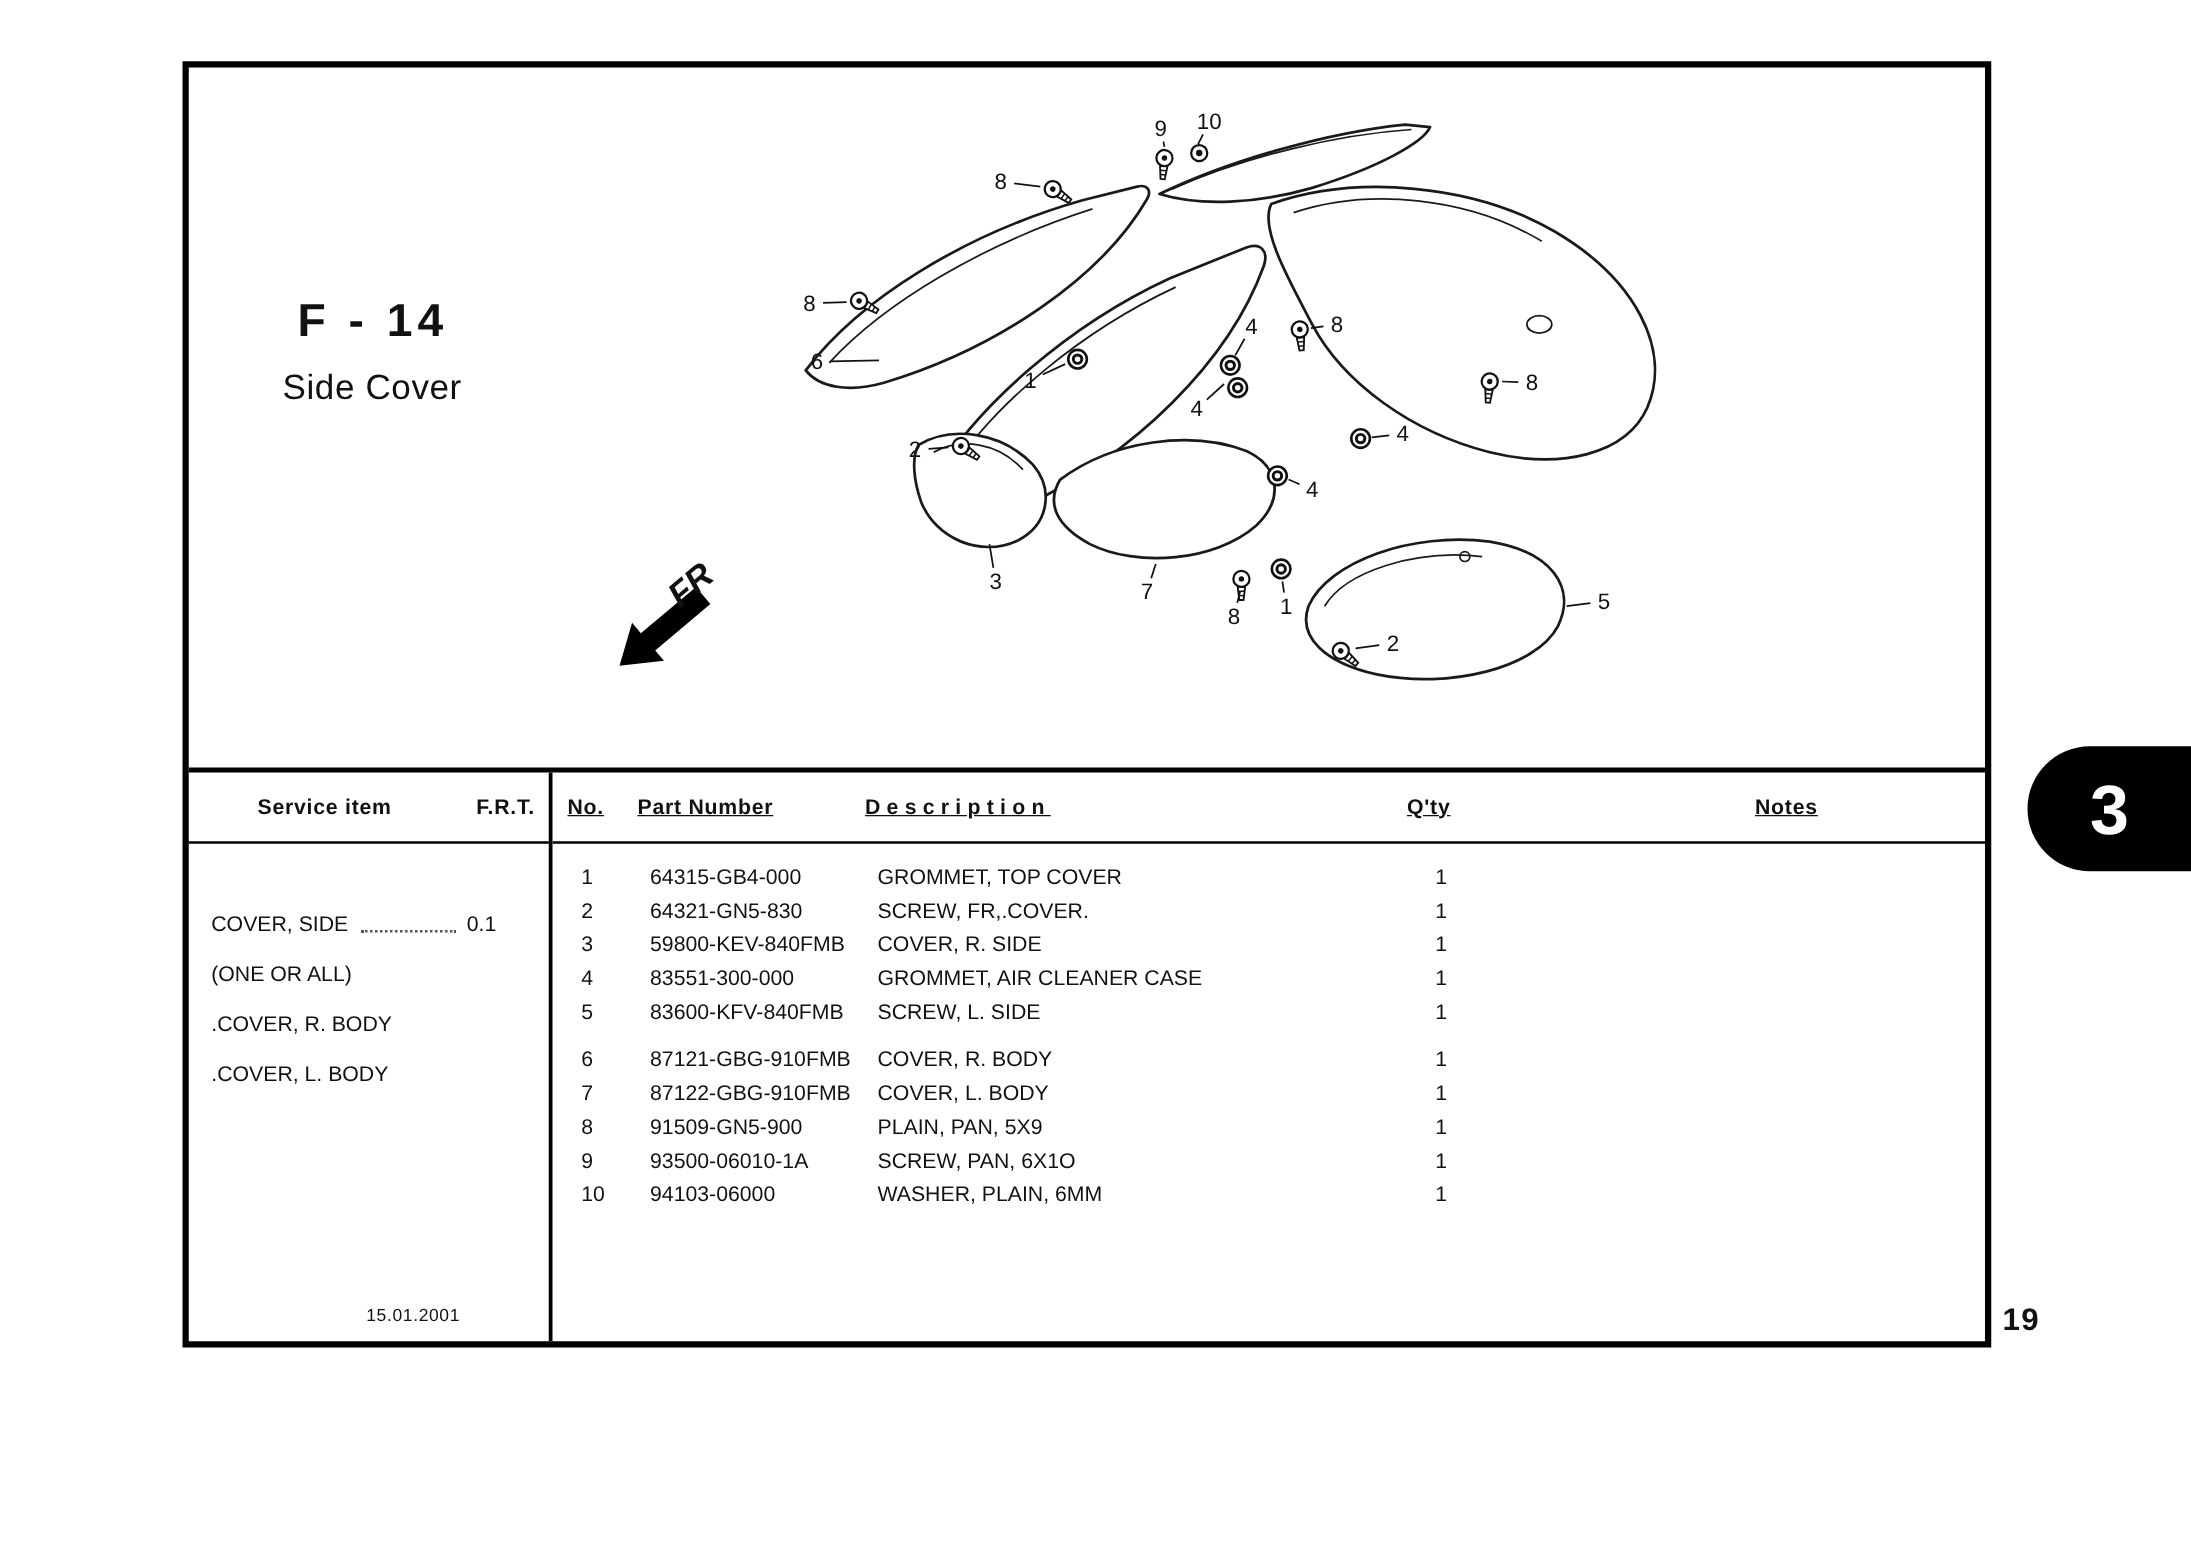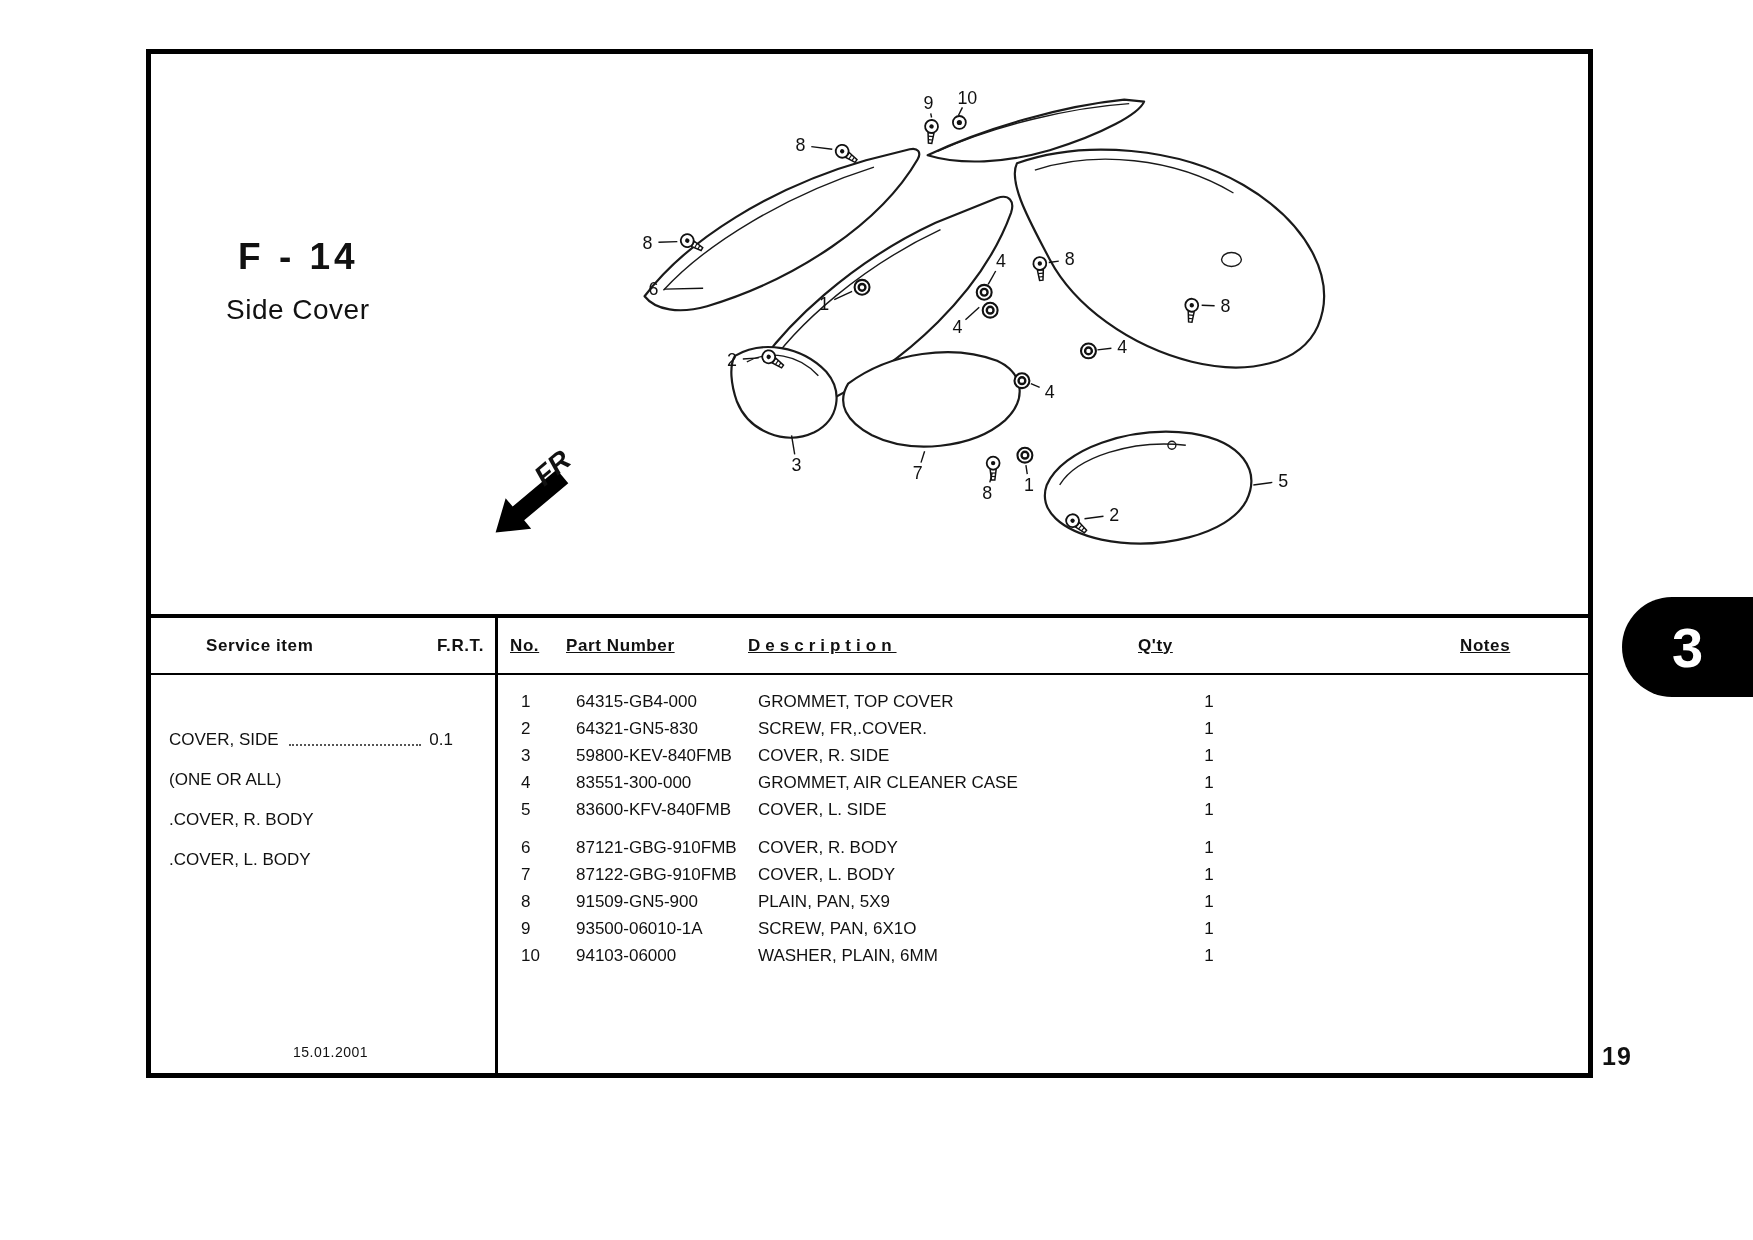--- a/index.html
+++ b/index.html
@@ -22,34 +22,34 @@
   svg .panel{fill:#fff;stroke:#1a1a1a;stroke-width:2.2;stroke-linejoin:round;}
   svg .rim{fill:none;stroke:#1a1a1a;stroke-width:1.4;}
   svg .leader{stroke:#111;stroke-width:1.4;}
   svg text.callout{font-family:"Liberation Sans",sans-serif;font-size:18px;fill:#111;text-anchor:middle;}
   svg .fr-text{font-family:"Liberation Sans",sans-serif;font-size:28px;font-weight:bold;font-style:italic;fill:#111;}
   
   .table-area{
     position:absolute;left:0;right:0;top:560px;bottom:0;
     border-top:4px solid #000;display:flex;box-sizing:border-box;
   }
-  .svc-col{width:347px;border-right:3px solid #000;box-sizing:border-box;position:relative;flex:none;}
+  .svc-col{width:291px;border-right:3px solid #000;box-sizing:border-box;position:relative;flex:none;}
   .parts-col{flex:1;position:relative;}
   .col-header{height:57px;border-bottom:2px solid #000;display:flex;align-items:center;box-sizing:border-box;}
   .svc-col .col-header{padding:0 11px 0 55px;}
   .hdr{font-weight:bold;font-size:17px;letter-spacing:0.6px;}
   .hdr-frt{margin-left:auto;}
   .parts-col .col-header{text-decoration:underline;}
   .parts-header-grid,.row{
     display:grid;grid-template-columns:68px 182px 390px 122px auto;
     align-items:center;width:100%;
   }
   .hdr-no{padding-left:12px;}
   .hdr-desc{letter-spacing:5px;}
-  .hdr-qty{}
+  .hdr-qty{text-align:center;}
   .hdr-notes{padding-left:200px;}
   .svc-body{padding:14px 28px 0 18px;font-size:17px;}
   .svc-line{display:flex;align-items:flex-end;line-height:22px;white-space:nowrap;}
   .svc-line .dots{display:none;}
   .svc-line.has-frt .dots{display:block;flex:1;border-bottom:2px dotted #555;margin:0 8px 5px 10px;min-width:30px;}
   .svc-line .frt-val{padding-right:14px;margin-top:40px;}
   .parts-body{padding:13px 0 0 10px;font-size:17px;}
   .row{height:27px;}
   .row.gap-before{margin-top:11px;}
   .cell-no{padding-left:13px;}
@@ -285,21 +285,21 @@
           <div class="row">
             <span class="cell-no">4</span>
             <span class="cell-part">83551-300-000</span>
             <span class="cell-desc">GROMMET, AIR CLEANER CASE</span>
             <span class="cell-qty">1</span>
             <span class="cell-notes"></span>
           </div>
           <div class="row">
             <span class="cell-no">5</span>
             <span class="cell-part">83600-KFV-840FMB</span>
-            <span class="cell-desc">COVER, L. SIDE</span>
+            <span class="cell-desc">SCREW, L. SIDE</span>
             <span class="cell-qty">1</span>
             <span class="cell-notes"></span>
           </div>
           <div class="row gap-before">
             <span class="cell-no">6</span>
             <span class="cell-part">87121-GBG-910FMB</span>
             <span class="cell-desc">COVER, R. BODY</span>
             <span class="cell-qty">1</span>
             <span class="cell-notes"></span>
           </div>

